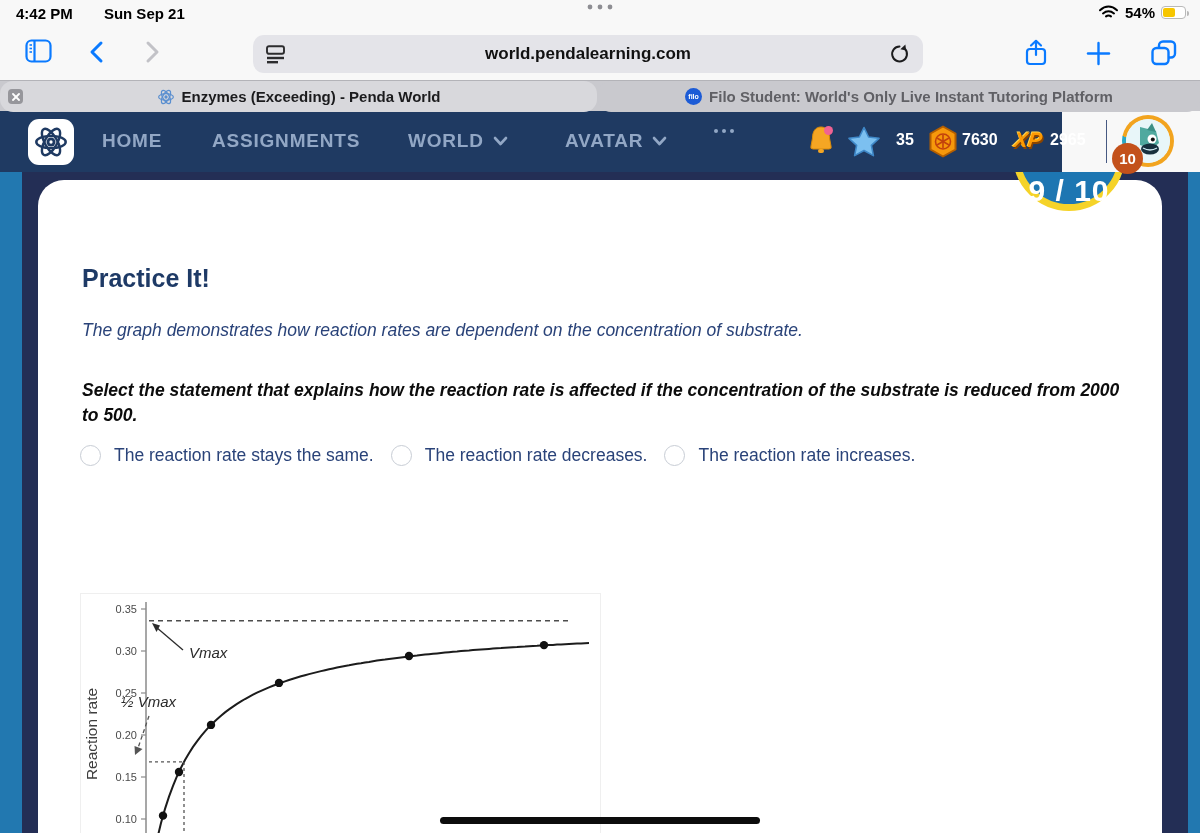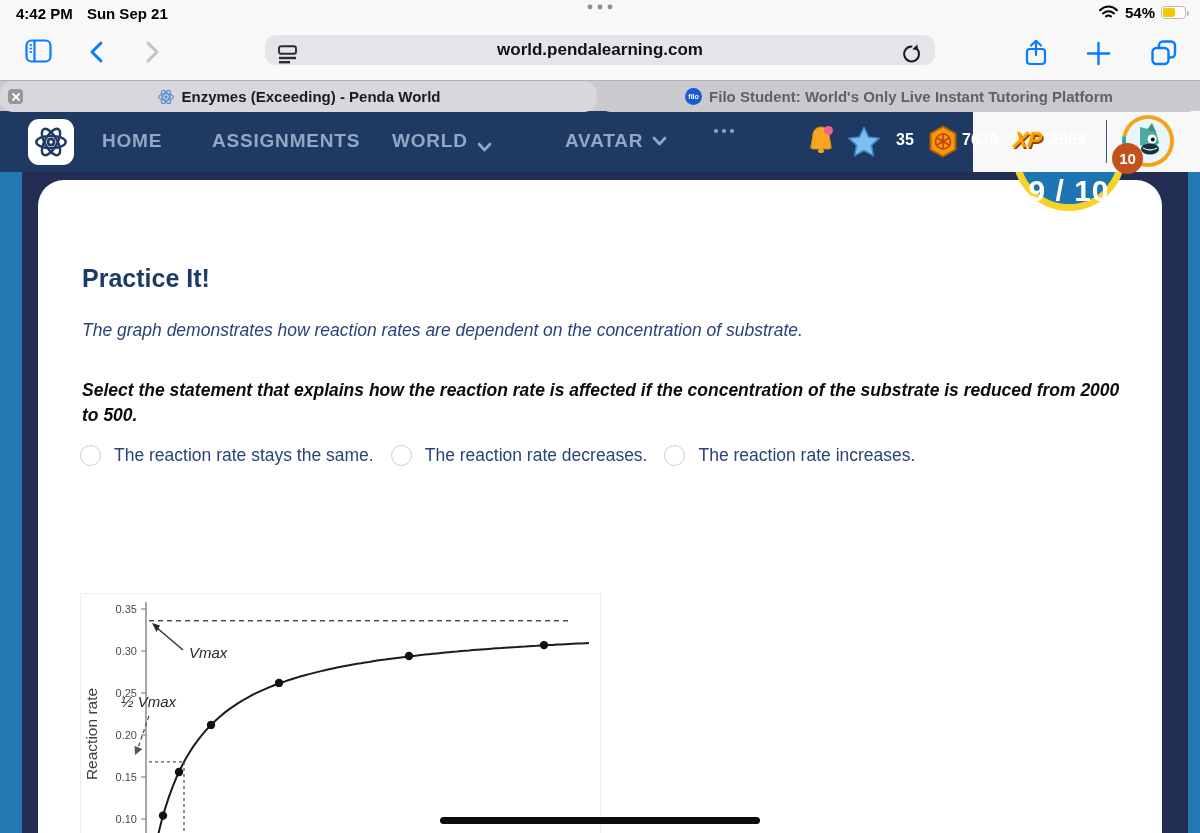--- a/index.html
+++ b/index.html
@@ -3,51 +3,51 @@
 <meta charset="utf-8">
 <style>
   * { margin:0; padding:0; box-sizing:border-box; }
   html,body { width:1200px; height:833px; overflow:hidden; background:#fff;
               font-family:"Liberation Sans", sans-serif; }
   .screen { position:relative; width:1200px; height:833px; background:#F8F8F8; }
 
   
   .status-bar { position:absolute; left:0; top:0; width:1200px; height:27px; background:#F8F8F8; z-index:30; }
   .status-left { position:absolute; left:16px; top:5px; font-size:15px; font-weight:bold; color:#000; }
-  .status-left .date { margin-left:10px; }
+  .status-left .date { margin-left:27px; }
   .status-center { position:absolute; left:585px; top:3px; }
   .status-right { position:absolute; right:14px; top:4px; display:flex; align-items:center; gap:6px; }
   .pct { font-size:15px; font-weight:bold; color:#000; }
   .battery { position:relative; width:25px; height:13px; border:1px solid #b9b9b9; border-radius:4px; background:#fff; }
   .battery .fill { position:absolute; left:1px; top:1px; bottom:1px; width:54%; background:#F7C600; border-radius:2px; }
   .battery .nub { position:absolute; right:-4px; top:3.5px; width:2.5px; height:5px; background:#b9b9b9; border-radius:0 2px 2px 0; }
 
   
   .toolbar { position:absolute; left:0; top:27px; width:1200px; height:53px; background:#F8F8F8; z-index:29; }
   .tb-icon { position:absolute; top:12px; cursor:default; }
-  .url-pill { position:absolute; left:265px; top:8px; width:670px; height:30px; background:#E4E4E9; border-radius:11px;
+  .url-pill { position:absolute; left:253px; top:8px; width:670px; height:38px; background:#E4E4E9; border-radius:11px;
               display:flex; align-items:center; justify-content:center; }
   .url-text { font-size:17px; font-weight:bold; color:#111; }
   .pill-left { position:absolute; left:13px; top:10px; }
   .pill-right { position:absolute; right:13px; top:8px; }
 
   
   .tabbar { position:absolute; left:0; top:80px; width:1200px; height:31px; background:#C9C9CE; border-top:1px solid #b3b3b8; z-index:28; }
   .tab { position:absolute; top:0; height:31px; display:flex; align-items:center; justify-content:center; gap:7px;border-radius:13px; }
   .tab-active { left:0; width:597px; background:#D8D8DC; }
   .tab-inactive { left:598px; width:602px; background:#C9C9CE; }
   .tab-title-active { font-size:15px; font-weight:bold; color:#1b1b1d; }
   .tab-title-inactive { font-size:15px; font-weight:bold; color:#606065; }
   .tab-close { position:absolute; left:8px; top:8px; width:15px; height:15px; border-radius:4px; background:#96969b;
                display:flex; align-items:center; justify-content:center; }
   .filo-dot { width:17px; height:17px; border-radius:50%; background:#1C5BD6; color:#fff; font-size:7px; font-weight:bold;
               display:flex; align-items:center; justify-content:center; }
 
   
-  .navbar { position:absolute; left:0; top:111px; width:973px; height:61px; background:#1F3A62; z-index:27; }
+  .navbar { position:absolute; left:0; top:111px; width:1062px; height:61px; background:#1F3A62; z-index:27; }
   .logo-box { position:absolute; left:28px; top:8px; width:46px; height:46px; background:#fff; border-radius:11px;
               display:flex; align-items:center; justify-content:center; }
   .nav-item { position:absolute; top:19px; display:flex; align-items:center; gap:9px;
               font-size:19px; font-weight:bold; letter-spacing:0.8px; color:#92A7C5; }
   .nav-dots { position:absolute; left:714px; top:18px; display:flex; gap:4px; }
   .nav-dots i { width:4px; height:4px; border-radius:50%; background:#92A7C5; display:block; }
   .stat-num { position:absolute; top:20px; font-size:16px; font-weight:bold; color:#fff; }
   .nav-divider { position:absolute; left:1106px; top:9px; width:1px; height:43px; background:#465982; }
   .nav-avatar { position:absolute; left:1122px; top:4px; width:52px; height:52px; border-radius:50%;
                 background:conic-gradient(#F2A41F 0 62%, #2aa7c4 62% 78%, #F2A41F 78% 100%);
@@ -211,21 +211,21 @@
         <circle cx="22" cy="22" r="2" fill="#fff" stroke="none"></circle>
       </svg>
     </div>
 
     <div class="nav-item" style="left:102px;">
       <span>HOME</span>
     </div>
     <div class="nav-item" style="left:212px;">
       <span>ASSIGNMENTS</span>
     </div>
-    <div class="nav-item" style="left:392px;align-items:flex-end;">
+    <div class="nav-item" style="left:408px;">
       <span>WORLD</span>
       <span>
         <svg width="15" height="10" viewBox="0 0 15 10" fill="none" stroke="#92A7C5" stroke-width="2.6" stroke-linecap="round" stroke-linejoin="round">
             <polyline points="2,2 7.5,8 13,2"></polyline>
           </svg>
       </span>
     </div>
     <div class="nav-item" style="left:565px;">
       <span>AVATAR</span>
       <span>

